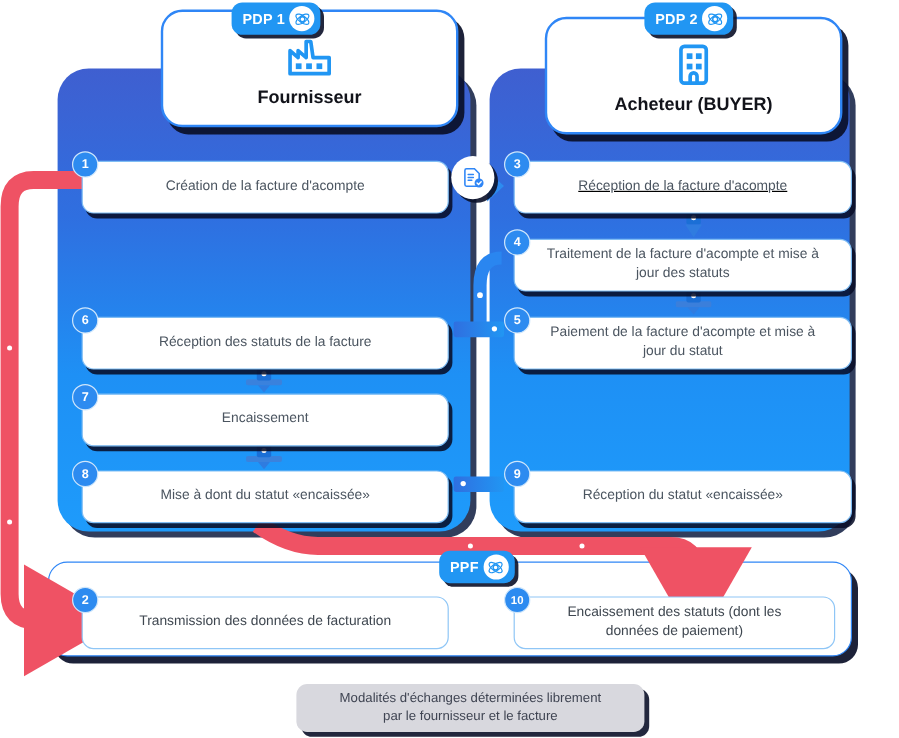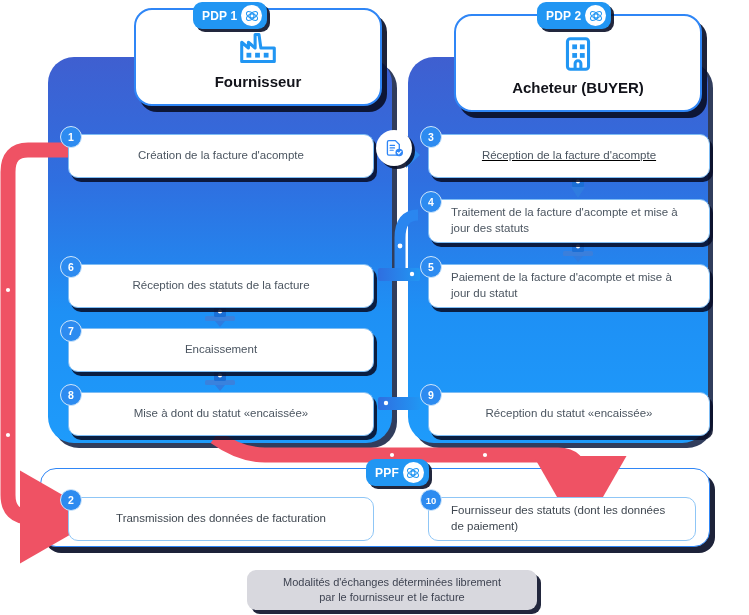--- a/index.html
+++ b/index.html
@@ -26,21 +26,21 @@
   
   .tag{position:absolute;height:27px;background:#2196f3;border-radius:9px;
     display:flex;align-items:center;gap:4px;padding:0 5px 0 9px;
     box-shadow:3px 3px 0 rgba(10,15,40,.9);z-index:40;}
   .tag .lbl{color:#fff;font-size:12px;font-weight:bold;letter-spacing:.2px;}
   .tag .circ{width:21px;height:21px;border-radius:50%;background:#fff;
     display:flex;align-items:center;justify-content:center;}
 
   
   .step{position:absolute;background:#fff;border:1px solid #7fbdf4;border-radius:10px;
-    display:flex;align-items:center;justify-content:center;text-align:left;
+    display:flex;align-items:center;justify-content:center;text-align:center;
     box-shadow:3px 4px 0 rgba(8,14,40,.88);z-index:20;}
   .step span{font-size:11.5px;color:#4b5560;line-height:1.35;padding:0 22px;}
   .step.ppf{box-shadow:none;border:1px solid #8fc6f6;}
   .step.ppf span{color:#3f4750;}
 
   .num{position:absolute;width:20px;height:20px;border-radius:50%;
     background:#2d8bf0;border:1px solid #cfe6fb;color:#fff;font-size:10.5px;
     font-weight:bold;display:flex;align-items:center;justify-content:center;z-index:30;}
   .num.n10{font-size:9.5px;}
 
@@ -268,21 +268,21 @@
   <div class="ppf-box"></div>
 
   <div class="step ppf" style="left:68px;top:497px;width:304px;height:42px;">
     <span>Transmission des données de facturation</span>
   </div>
   <div class="num" style="left:60px;top:489px;">
     <span>2</span>
   </div>
 
   <div class="step ppf" style="left:428px;top:497px;width:266px;height:42px;">
-    <span>Fournisseur des statuts (dont les données de paiement)</span>
+    <span>Encaissement des statuts (dont les données de paiement)</span>
   </div>
   <div class="num n10" style="left:420px;top:489px;">
     <span>10</span>
   </div>
 
   <div class="note">
     <span>
       <span>Modalités d'échanges déterminées librement</span><br>
       <span>par le fournisseur et le facture</span>
     </span>

